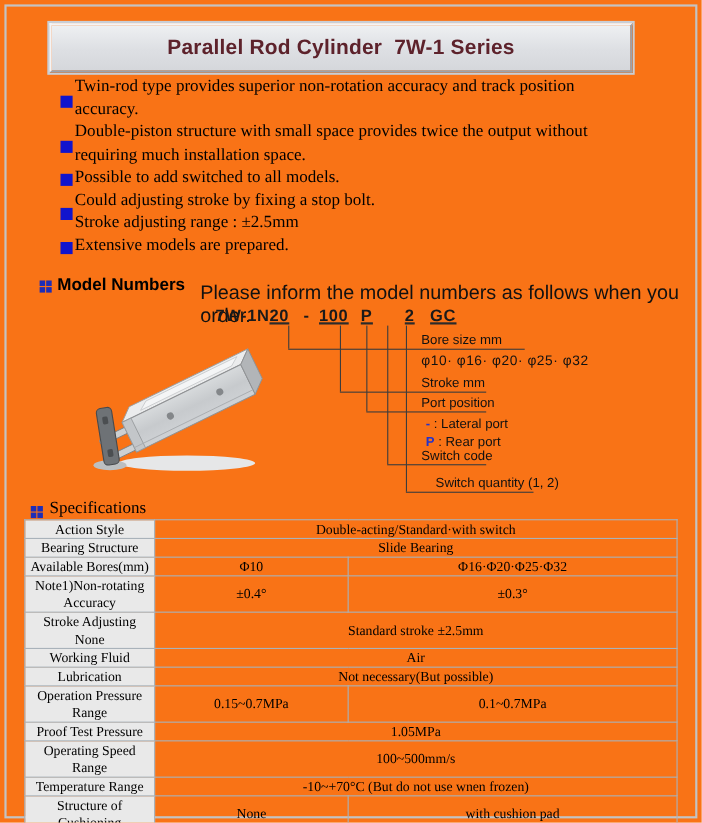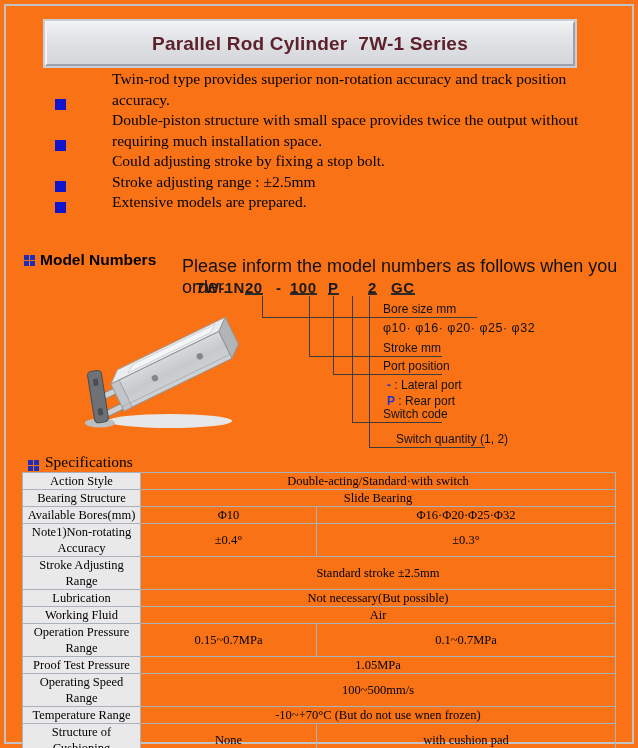--- a/index.html
+++ b/index.html
@@ -18,30 +18,30 @@
     box-shadow:0 0 0 2px #c9ced5;
     display:flex; align-items:center; justify-content:center;
   }
   .banner-title {
     font-family:"Liberation Sans", sans-serif; font-weight:bold;
     font-size:19px; color:#5d222b; white-space:pre; letter-spacing:.2px;
   }
 
   
   .features { position:absolute; left:55px; top:69px; width:560px; }
-  .feature { display:flex; align-items:flex-end;gap:44px; }
+  .feature { display:flex; align-items:center; }
   .bullet {
     flex:0 0 11px; width:11px; height:11px; background:#1114cd; margin-top:5px;
   }
   .f-text { font-size:15.5px; line-height:20.5px; color:#000; padding-left:2px; }
 
   
   .grid-icon { display:inline-grid; grid-template-columns:5px 5px; grid-template-rows:5px 5px; gap:1px; }
   .grid-icon span { background:#1e2db6; }
-  .mn-heading-row { position:absolute; left:24px; top:251px; display:flex; align-items:center; gap:5px; }
+  .mn-heading-row { position:absolute; left:36px; top:251px; display:flex; align-items:center; gap:5px; }
   .mn-heading { font-family:"Liberation Sans", sans-serif; font-weight:bold; font-size:15.5px; color:#000; }
   .mn-instruction { position:absolute; left:182px; top:256px; font-family:"Liberation Sans", sans-serif; font-size:18px; color:#111; }
 
   .mc { position:absolute; top:279px; font-family:"Liberation Sans", sans-serif; font-weight:bold; font-size:15px; letter-spacing:.5px; color:#1a1a1a; height:16px; }
   .mc-u { border-bottom:2px solid #2b2b2b; }
 
   .dline { position:absolute; background:#3c3c3c; }
   .dlabel { position:absolute; font-family:"Liberation Sans", sans-serif; font-size:12px; color:#111; white-space:pre; }
   .dlabel.opt { font-size:12.5px; letter-spacing:.5px; }
   .key-blue { color:#2233cc; font-weight:bold; }
@@ -75,20 +75,26 @@
       <div class="f-text">
         <div>Twin-rod type provides superior non-rotation accuracy and track position</div>
         <div>accuracy.</div>
       </div>
     </div>
     <div class="feature">
       <span class="bullet"></span>
       <div class="f-text">
         <div>Double-piston structure with small space provides twice the output without</div>
         <div>requiring much installation space.</div>
+      </div>
+    </div>
+    <div class="feature">
+      <span class="bullet"></span>
+      <div class="f-text">
+        <div>Possible to add switched to all models.</div>
       </div>
     </div>
     <div class="feature">
       <span class="bullet"></span>
       <div class="f-text">
         <div>Could adjusting stroke by fixing a stop bolt.</div>
         <div>Stroke adjusting range : ±2.5mm</div>
       </div>
     </div>
     <div class="feature">
@@ -196,30 +202,30 @@
       <td class="lbl">Available Bores(mm)</td>
       <td>Φ10</td>
       <td>Φ16·Φ20·Φ25·Φ32</td>
     </tr>
     <tr>
       <td class="lbl">Note1)Non-rotating Accuracy</td>
       <td>±0.4°</td>
       <td>±0.3°</td>
     </tr>
     <tr>
-      <td class="lbl">Stroke Adjusting Range</td>
+      <td class="lbl">Stroke Adjusting None</td>
       <td colspan="2">Standard stroke ±2.5mm</td>
+    </tr>
+    <tr>
+      <td class="lbl">Working Fluid</td>
+      <td colspan="2">Air</td>
     </tr>
     <tr>
       <td class="lbl">Lubrication</td>
       <td colspan="2">Not necessary(But possible)</td>
-    </tr>
-    <tr>
-      <td class="lbl">Working Fluid</td>
-      <td colspan="2">Air</td>
     </tr>
     <tr>
       <td class="lbl">Operation Pressure Range</td>
       <td>0.15~0.7MPa</td>
       <td>0.1~0.7MPa</td>
     </tr>
     <tr>
       <td class="lbl">Proof Test Pressure</td>
       <td colspan="2">1.05MPa</td>
     </tr>

